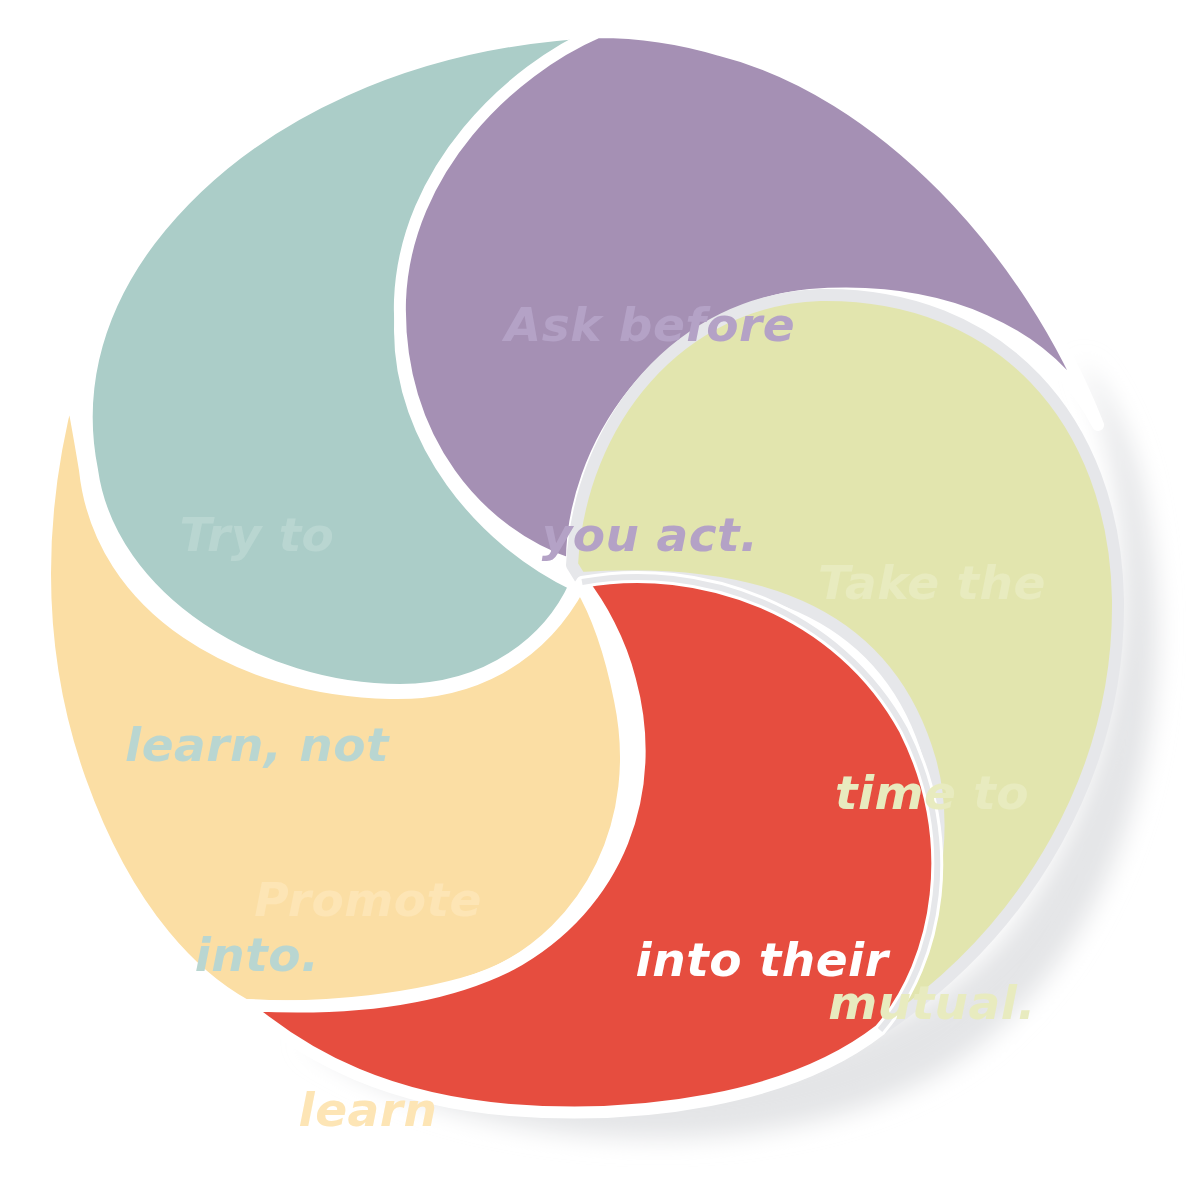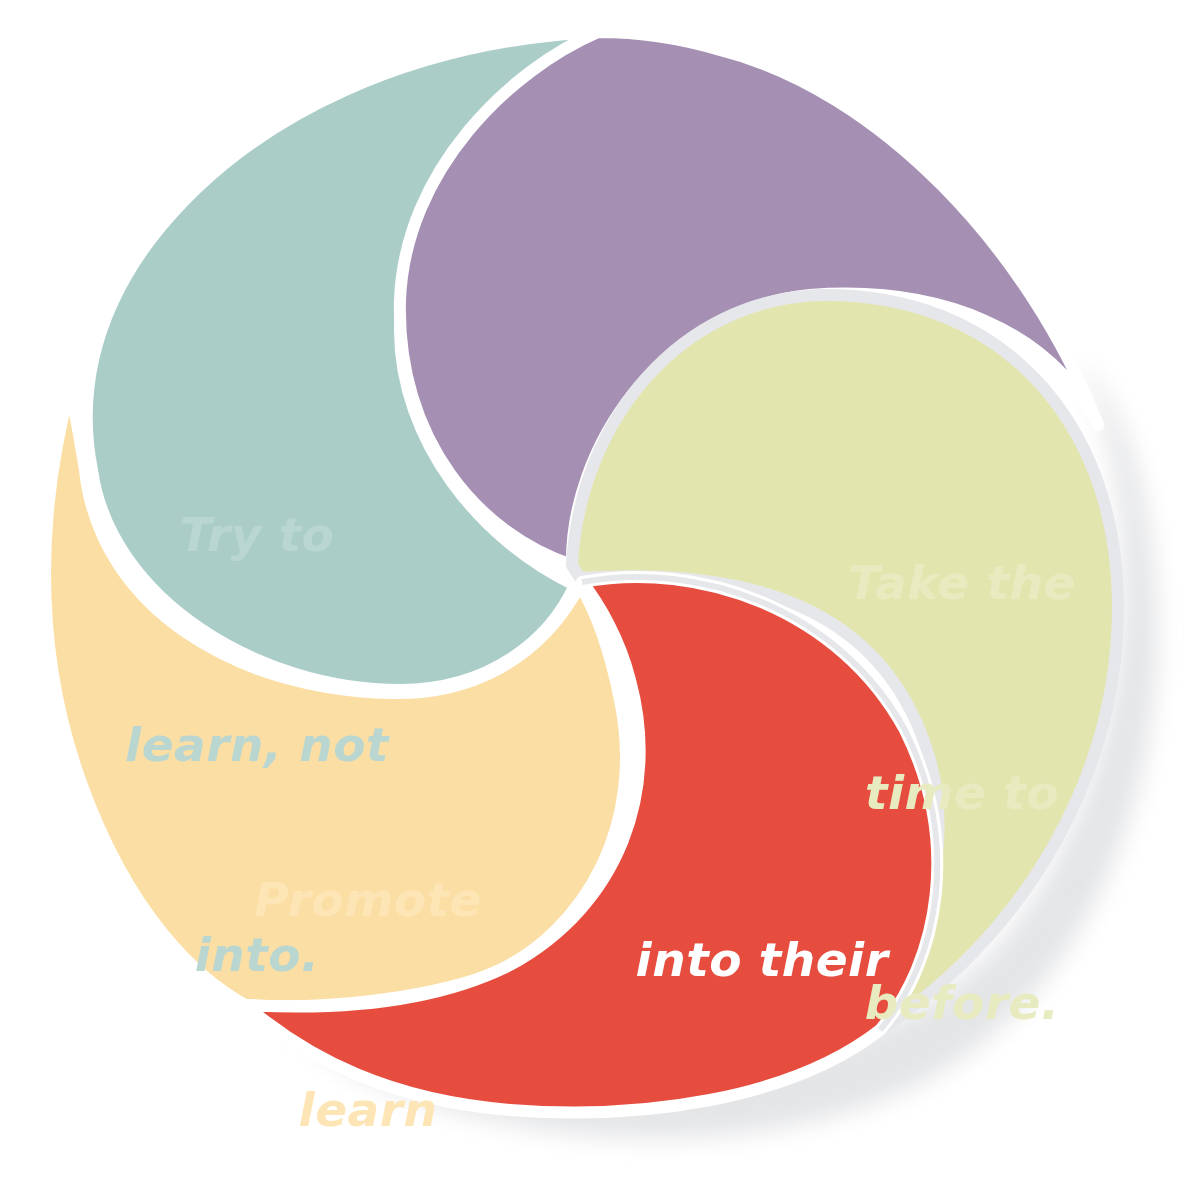--- a/index.html
+++ b/index.html
@@ -38,25 +38,29 @@
 
     <path id="seg-listen" d="M 572 565 C 580 420 680 300 820 295 C 1000 292 1115 420 1118 600 C 1120 770 1030 930 880 1030 C 935 930 950 830 930 760 C 890 620 770 565 580 578 Z" fill="#e2e5ae" stroke="#e6e7ea" stroke-width="12" stroke-linejoin="round"></path>
 
     <path id="seg-respect" d="M 70 388 C 40 500 30 640 80 780 C 130 920 200 980 245 1005 C 320 1010 420 1000 490 975 C 590 930 645 820 620 700 C 610 650 595 610 580 585 C 540 660 470 695 390 693 C 240 690 100 610 85 470 C 80 440 75 410 70 388 Z" fill="#fbdea4" stroke="#ffffff" stroke-width="12" stroke-linejoin="round"></path>
 
     <path id="seg-shoes" d="M 582 582 C 700 560 840 610 905 730 C 960 840 940 960 880 1030 C 790 1100 640 1120 510 1110 C 390 1100 310 1060 245 1005 C 330 1010 430 1005 510 965 C 620 905 660 790 630 680 C 620 640 600 605 582 582 Z" fill="#e64d3f" stroke="#ffffff" stroke-width="12" stroke-linejoin="round"></path>
 
     <path d="M 582 582 C 700 560 840 610 905 730 C 960 840 940 960 880 1030" fill="none" stroke="#e6e7ea" stroke-width="6"></path>
   </svg>
 
+  <div class="seg-text" style="left:470px; top:150px; width:360px; color:#b4a2c6;">
+    <span>Ask before</span>
+    <span>you act.</span>
+  </div>
 
-  <div class="seg-text" style="left:812px; top:408px; width:300px; color:#e8ebbf;">
+  <div class="seg-text" style="left:782px; top:408px; width:300px; color:#e8ebbf;">
     <span>Take the</span>
     <span>time to</span>
-    <span>before.</span>
+    <span>mutual.</span>
   </div>
 
   <div class="seg-text" style="left:612px; top:785px; width:300px; color:#ffffff;">
     <span>into their</span>
     
   </div>
 
   <div class="seg-text" style="left:218px; top:725px; width:300px; color:#fde5b5;">
     <span>Promote</span>
     <span>learn</span>

